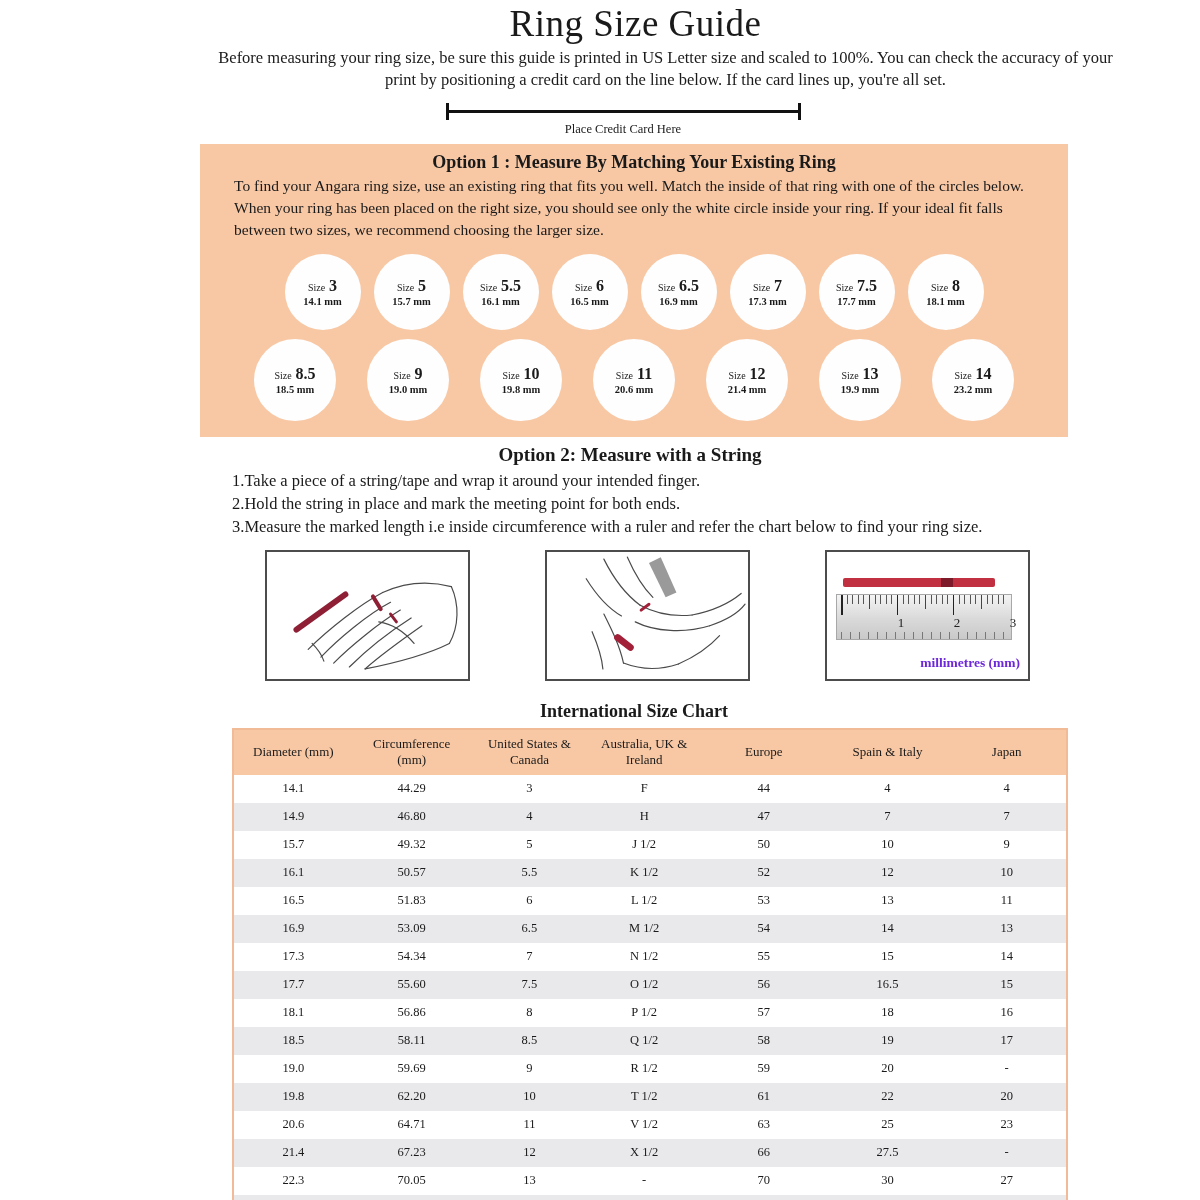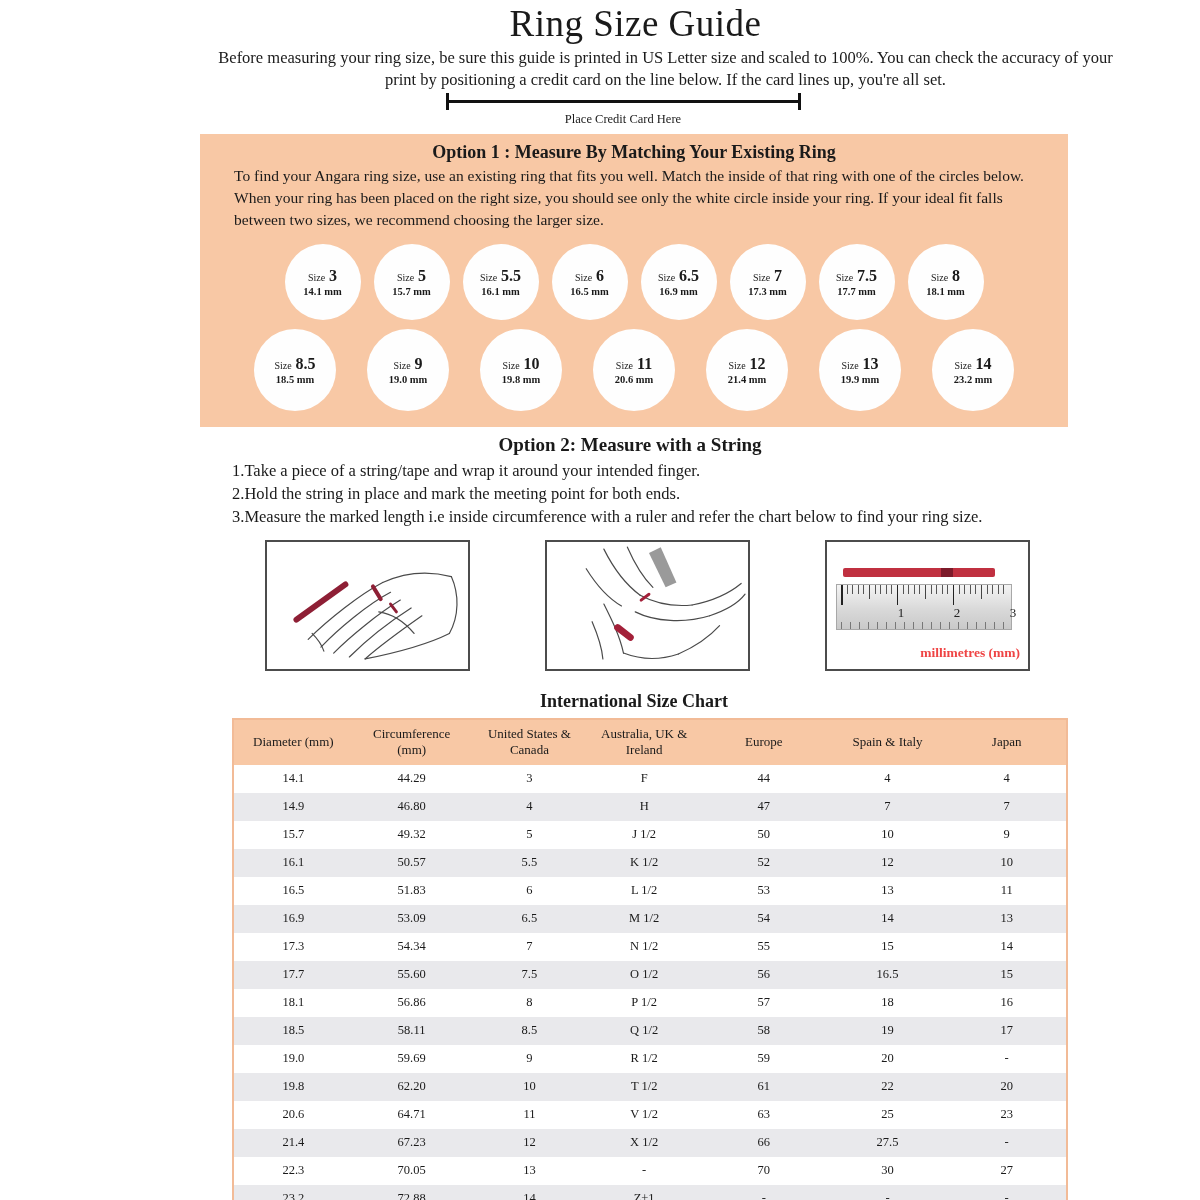--- a/index.html
+++ b/index.html
@@ -13,21 +13,21 @@
   *{box-sizing:border-box;margin:0;padding:0;}
   html,body{width:1200px;height:1200px;overflow:hidden;background:#fff;}
   body{font-family:"Liberation Serif", serif;color:var(--ink);}
   .doc{width:1200px;height:1200px;position:relative;}
 
   .centerblock{text-align:center;padding-left:95px;padding-right:24px;}
 
   .title{font-size:37px;font-weight:400;letter-spacing:.5px;padding-top:2px;}
   .intro{font-size:16.5px;line-height:1.32;max-width:960px;margin:2px auto 0 auto;padding-left:60px;}
 
-  .cardline-wrap{width:355px;margin:9px auto 0 auto;position:relative;left:23px;}
+  .cardline-wrap{width:355px;margin:19px auto 0 auto;position:relative;left:23px;}
   .cardline{height:3px;background:#111;position:relative;}
   .cardline:before,.cardline:after{content:"";position:absolute;top:-7px;width:3px;height:17px;background:#111;}
   .cardline:before{left:0;}
   .cardline:after{right:0;}
   .cardline-label{text-align:center;font-size:12.5px;margin-top:9px;}
 
   .option1{margin:7px 0 0 200px;width:868px;background:var(--peach);padding:8px 24px 16px 24px;}
   .option1 h2{font-size:18px;font-weight:700;text-align:center;}
   .option1 .o1body{font-size:15.5px;line-height:1.42;text-align:left;max-width:800px;margin:2px auto 0 auto;}
   .circle-row{display:flex;justify-content:center;align-items:center;}
@@ -54,21 +54,21 @@
   .ticks-mm{position:absolute;left:4px;top:0;right:2px;height:9px;
     background:repeating-linear-gradient(to right,#555 0 1px,transparent 1px 5.6px);}
   .ticks-half{position:absolute;left:4px;top:0;right:2px;height:14px;
     background:repeating-linear-gradient(to right,#444 0 1px,transparent 1px 28px);}
   .ticks-cm{position:absolute;left:4px;top:0;right:2px;height:20px;
     background:repeating-linear-gradient(to right,#222 0 1.5px,transparent 1.5px 56px);}
   .ruler-nums{position:absolute;left:4px;top:20px;right:2px;display:flex;font-size:13px;color:#222;}
   .ruler-nums span{position:absolute;transform:translateX(-50%);}
   .ticks-bottom{position:absolute;left:4px;bottom:0;right:2px;height:7px;
     background:repeating-linear-gradient(to right,#777 0 1px,transparent 1px 9px);}
-  .ruler-label{position:absolute;left:0;right:8px;bottom:8px;text-align:right;font-size:13.5px;font-weight:700;color:#ef4444;}
+  .ruler-label{position:absolute;left:0;right:8px;bottom:8px;text-align:right;font-size:13.5px;font-weight:700;color:#6d28d9;}
 
   .chart-heading{font-size:18px;font-weight:700;text-align:center;margin-top:20px;padding-left:68px;}
   .chart-wrap{margin:6px 0 0 232px;width:836px;}
   table{border-collapse:collapse;width:836px;border:2px solid var(--tborder);}
   thead th{background:var(--peach);font-weight:400;font-size:13px;height:46px;padding:2px 6px;text-align:center;line-height:1.25;}
   tbody td{font-size:12.5px;height:28px;text-align:center;padding:0 4px;}
   tbody tr.stripe td{background:var(--stripe);}
   th:nth-child(1){width:120px;} th:nth-child(2){width:118px;} th:nth-child(3){width:118px;}
   th:nth-child(4){width:112px;} th:nth-child(5){width:128px;} th:nth-child(6){width:120px;}
   th:nth-child(7){width:120px;}

